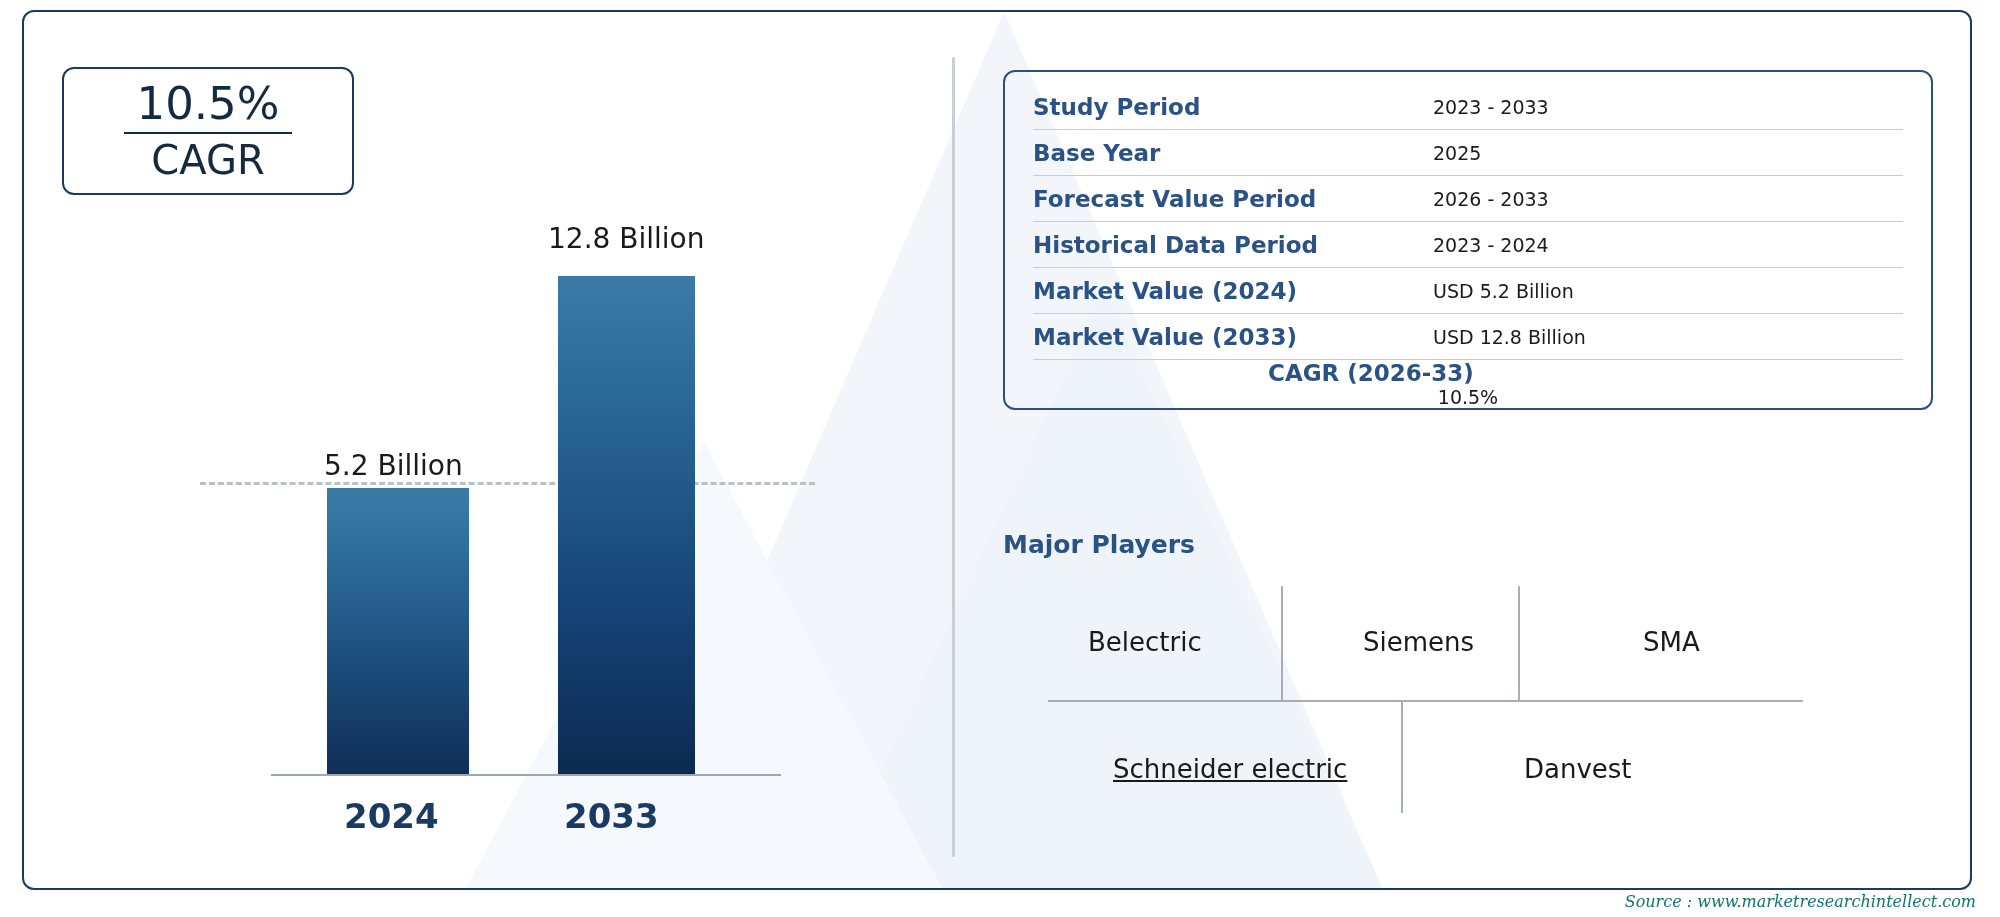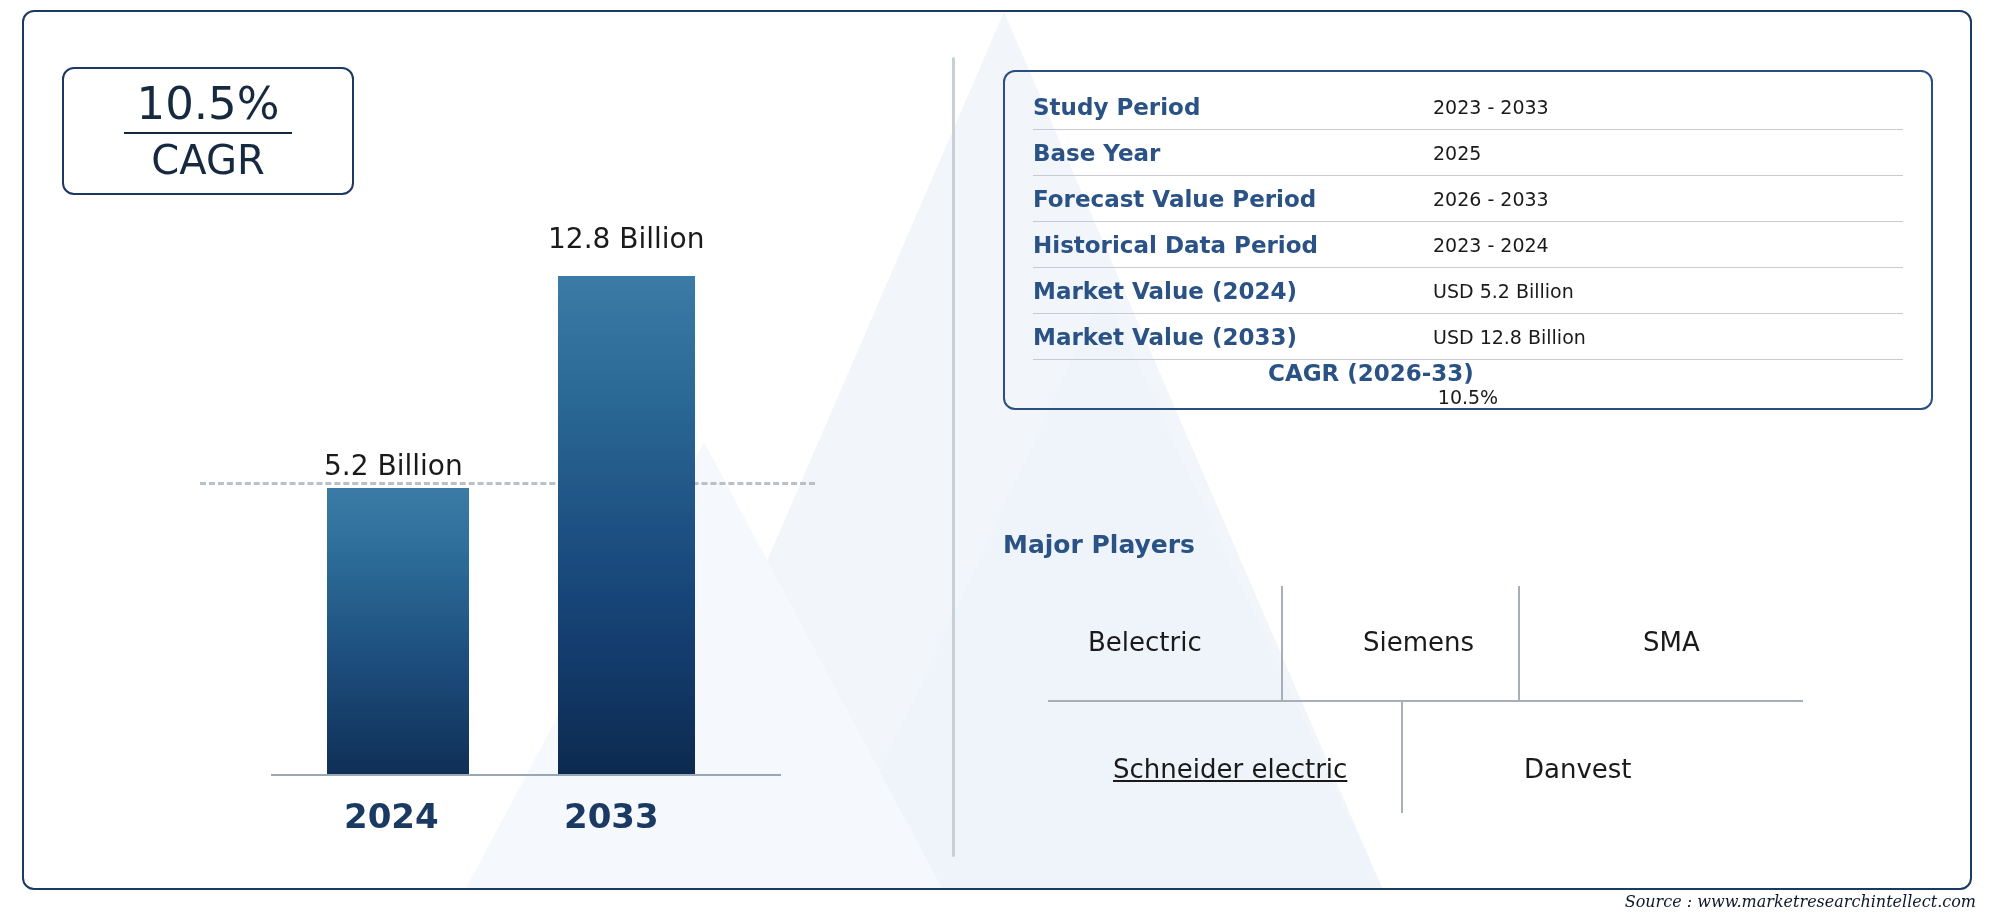--- a/index.html
+++ b/index.html
@@ -234,21 +234,21 @@
   .v1 { left: 278px; top: 14px;  height: 114px; }
   .v2 { left: 515px; top: 14px;  height: 114px; }
   .v3 { left: 398px; top: 128px; height: 113px; }
 
   .source {
     position: absolute;
     right: 24px;
     bottom: 6px;
     font-size: 16px;
     font-style: italic;
-    color: #0f172a;
+    color: #0f766e;
     font-family: "DejaVu Serif", serif;
   }
 </style>
 </head>
 <body>
 
 <div class="card">
 
   <div class="wm" style="left:380px; top:0; width:1200px; height:880px;">
     <svg width="1200" height="880" viewBox="0 0 1200 880">

